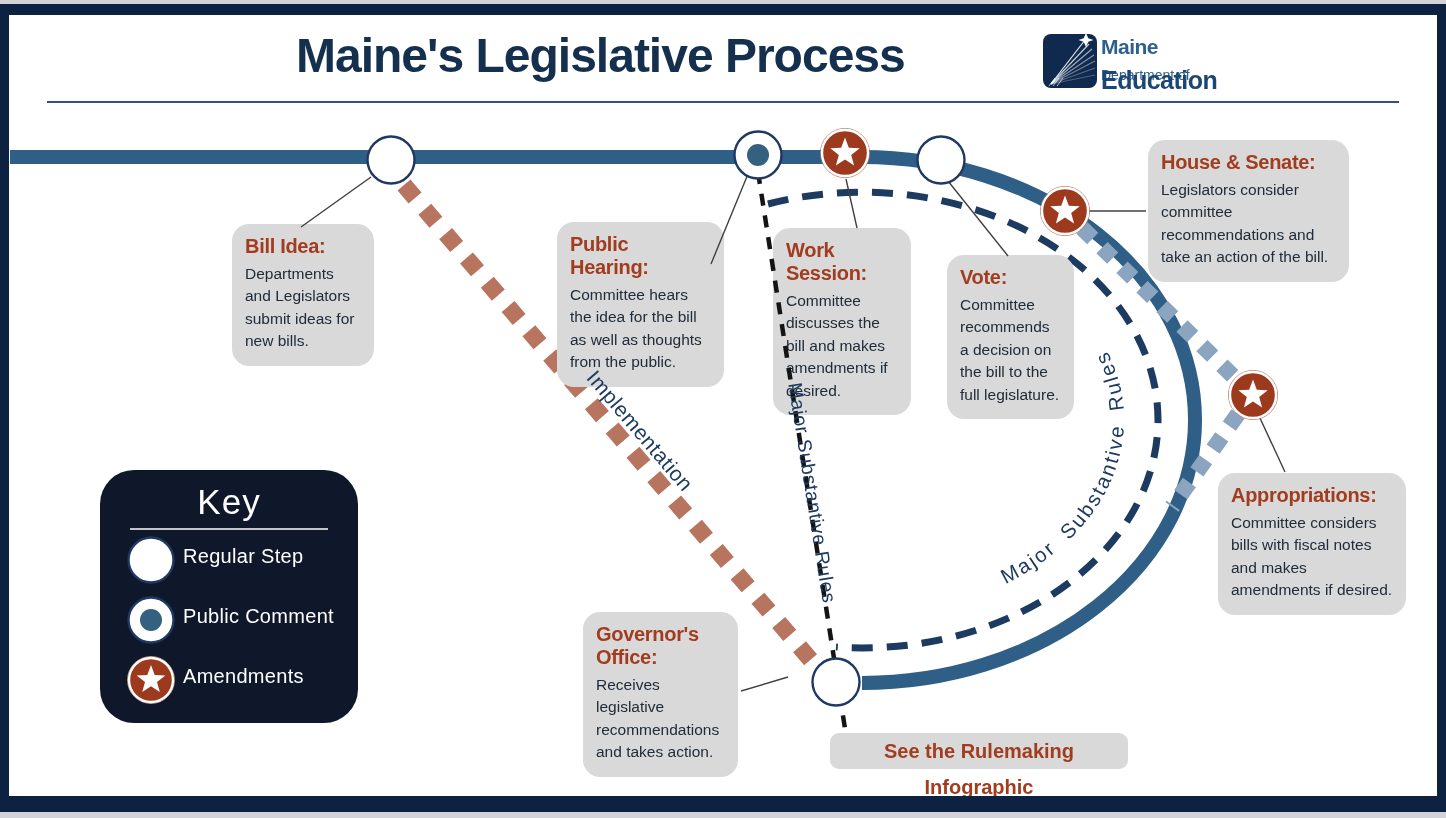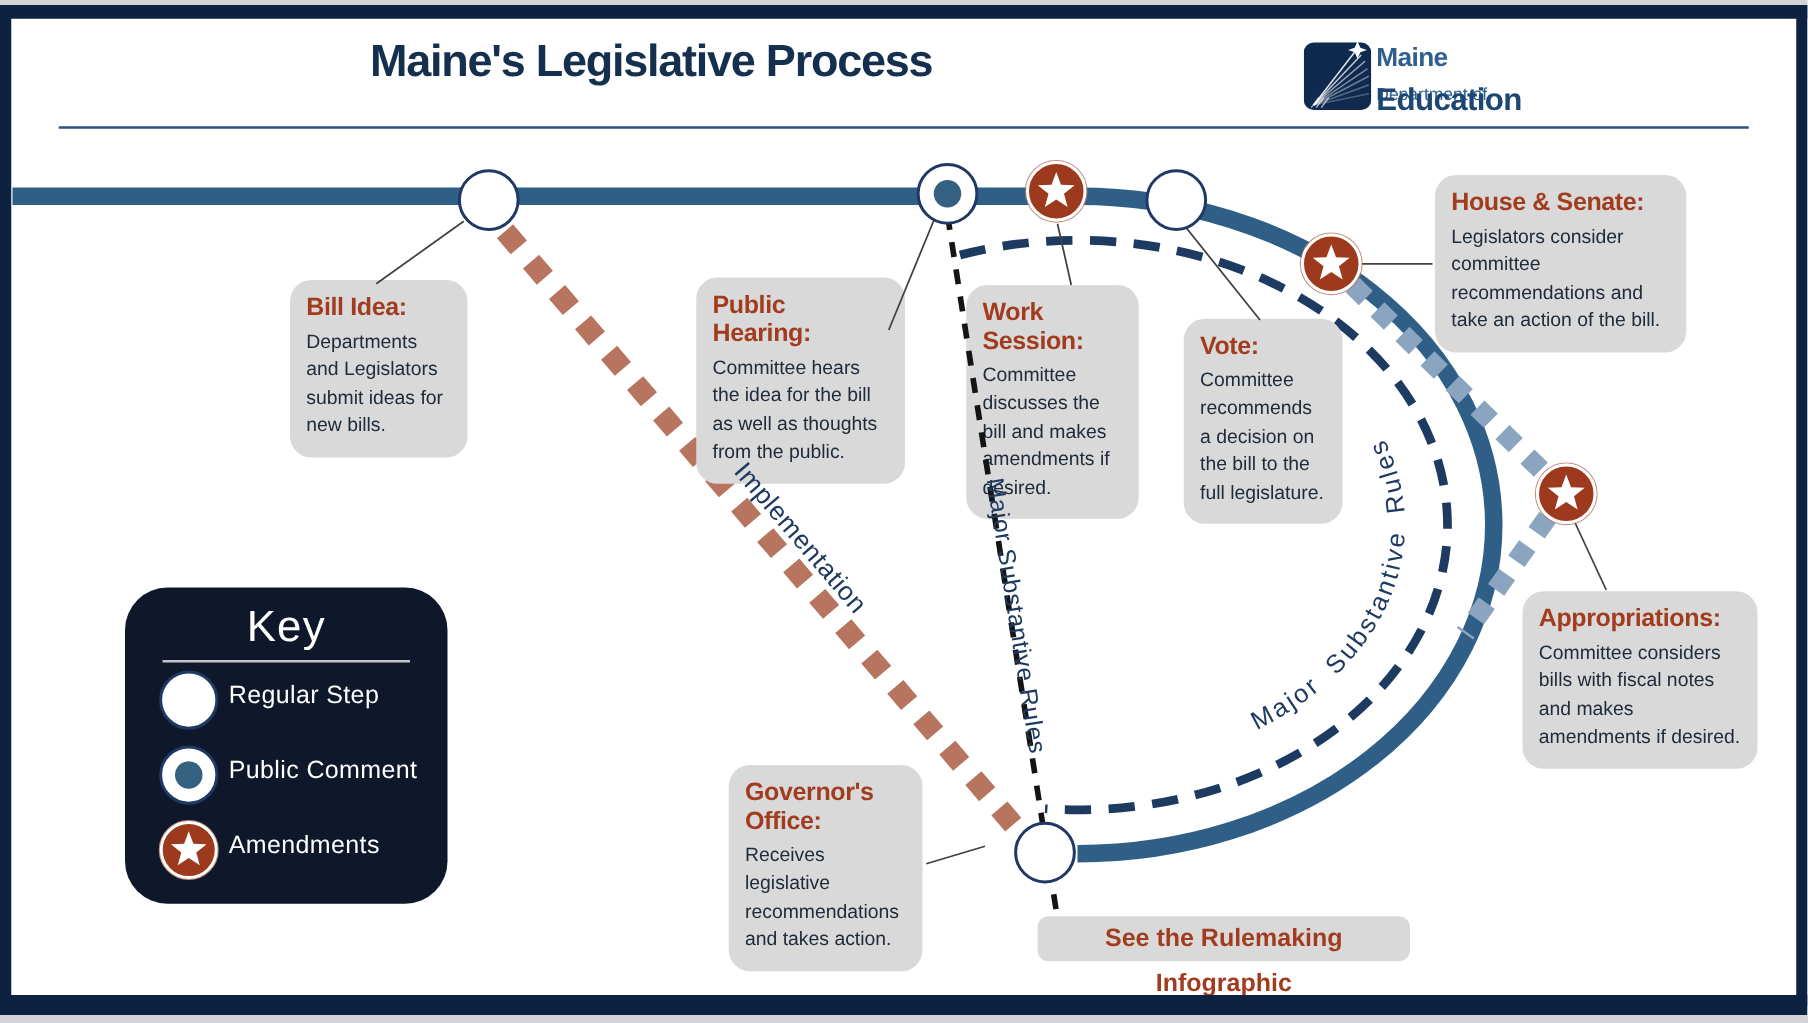--- a/index.html
+++ b/index.html
@@ -10,21 +10,21 @@
   
   .bar { position:absolute; background:#0d2240; }
   .bar.top    { left:0; top:4px;   width:1446px; height:11px; }
   .bar.left   { left:0; top:4px;   width:9px;    height:801px; }
   .bar.right  { left:1437px; top:4px; width:9px; height:801px; }
   .bar.bottom { left:0; top:796px; width:1446px; height:16px; }
   .edge-gray  { position:absolute; background:#d4d4d8; }
   .edge-gray.t { left:0; top:0; width:1446px; height:4px; }
   .edge-gray.b { left:0; top:812px; width:1446px; height:6px; }
 
-  .title { position:absolute; left:296px; top:28px; font-size:36px; font-weight:700;
+  .title { position:absolute; left:296px; top:28px; font-size:48px; font-weight:700;
            letter-spacing:-1px; color:#15304e; }
   .divider { position:absolute; left:47px; top:101px; width:1352px; height:2px; background:#33507f; }
 
   
   .logo { position:absolute; left:1043px; top:30px; width:170px; height:60px; }
   .logo .mark { position:absolute; left:0; top:2px; }
   .logo .t1 { position:absolute; left:58px; top:5px;  font-size:21px; color:#2e5f8e; font-weight:600; letter-spacing:-0.5px; }
   .logo .t2 { position:absolute; left:58px; top:37px; font-size:14px; color:#2e5f8e;text-align:center; }
   .logo .t3 { position:absolute; left:58px; top:36px; font-size:25px; font-weight:700; color:#1c4773; letter-spacing:-0.5px; }
 

